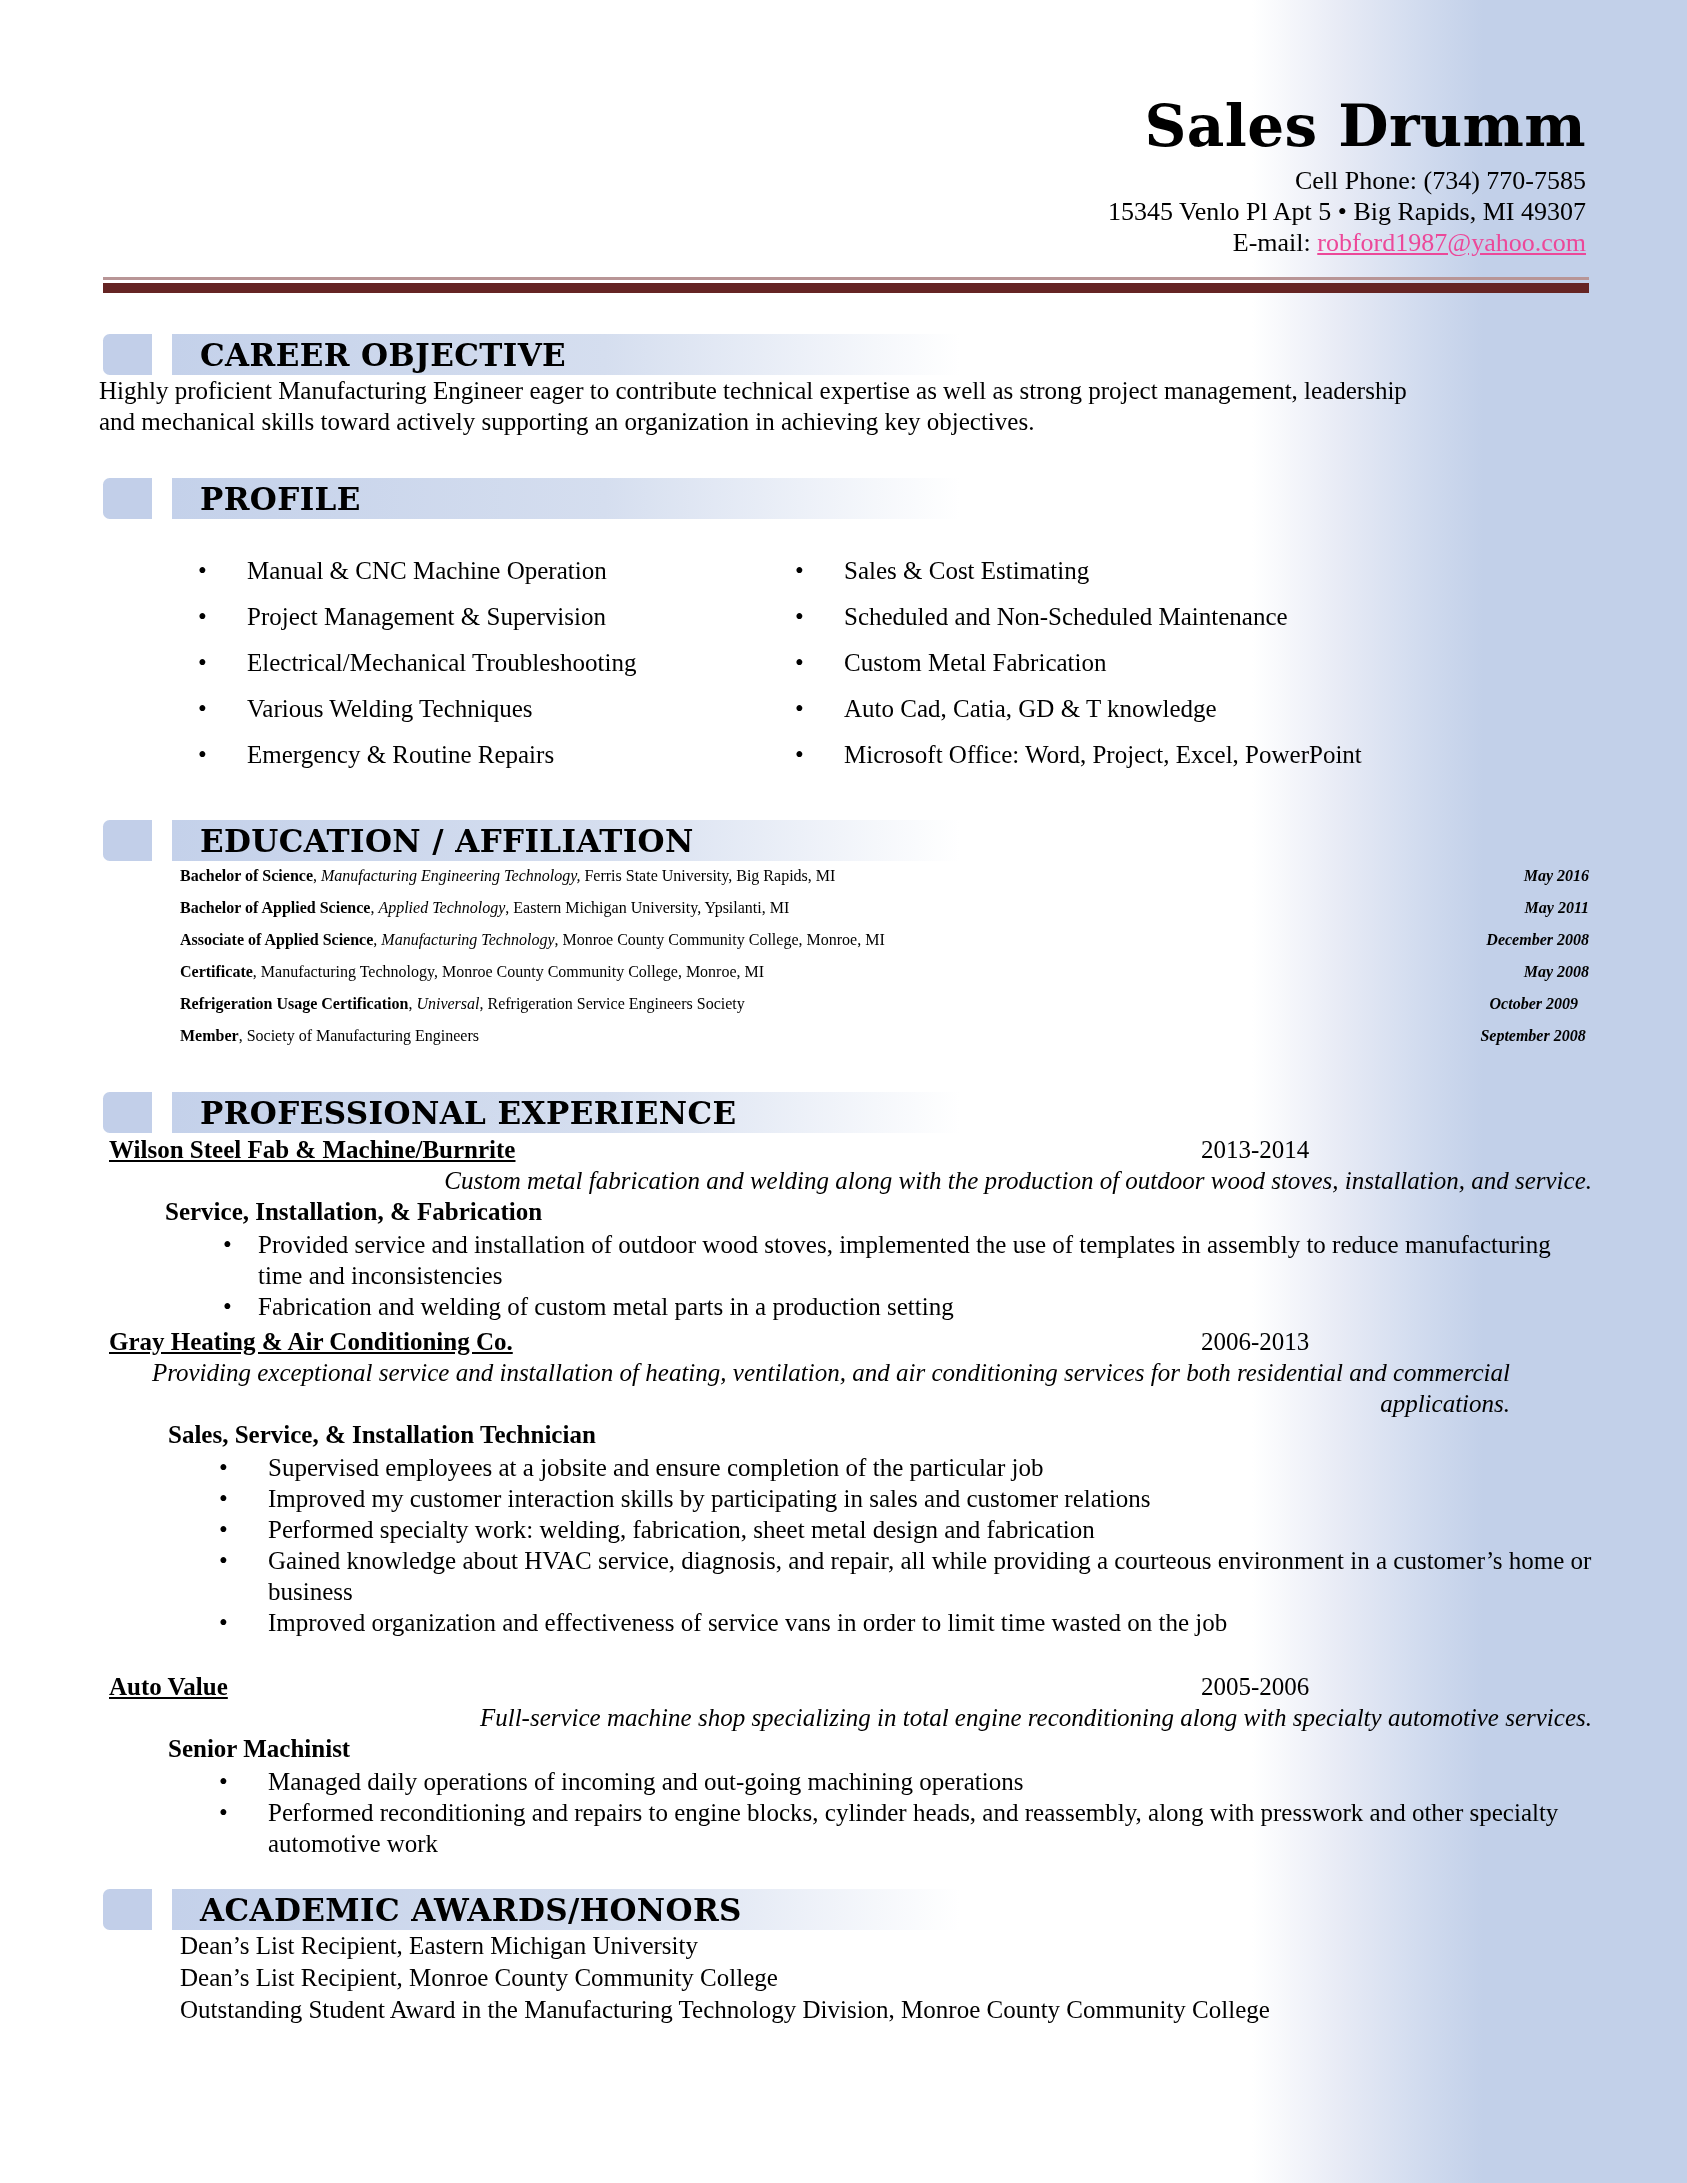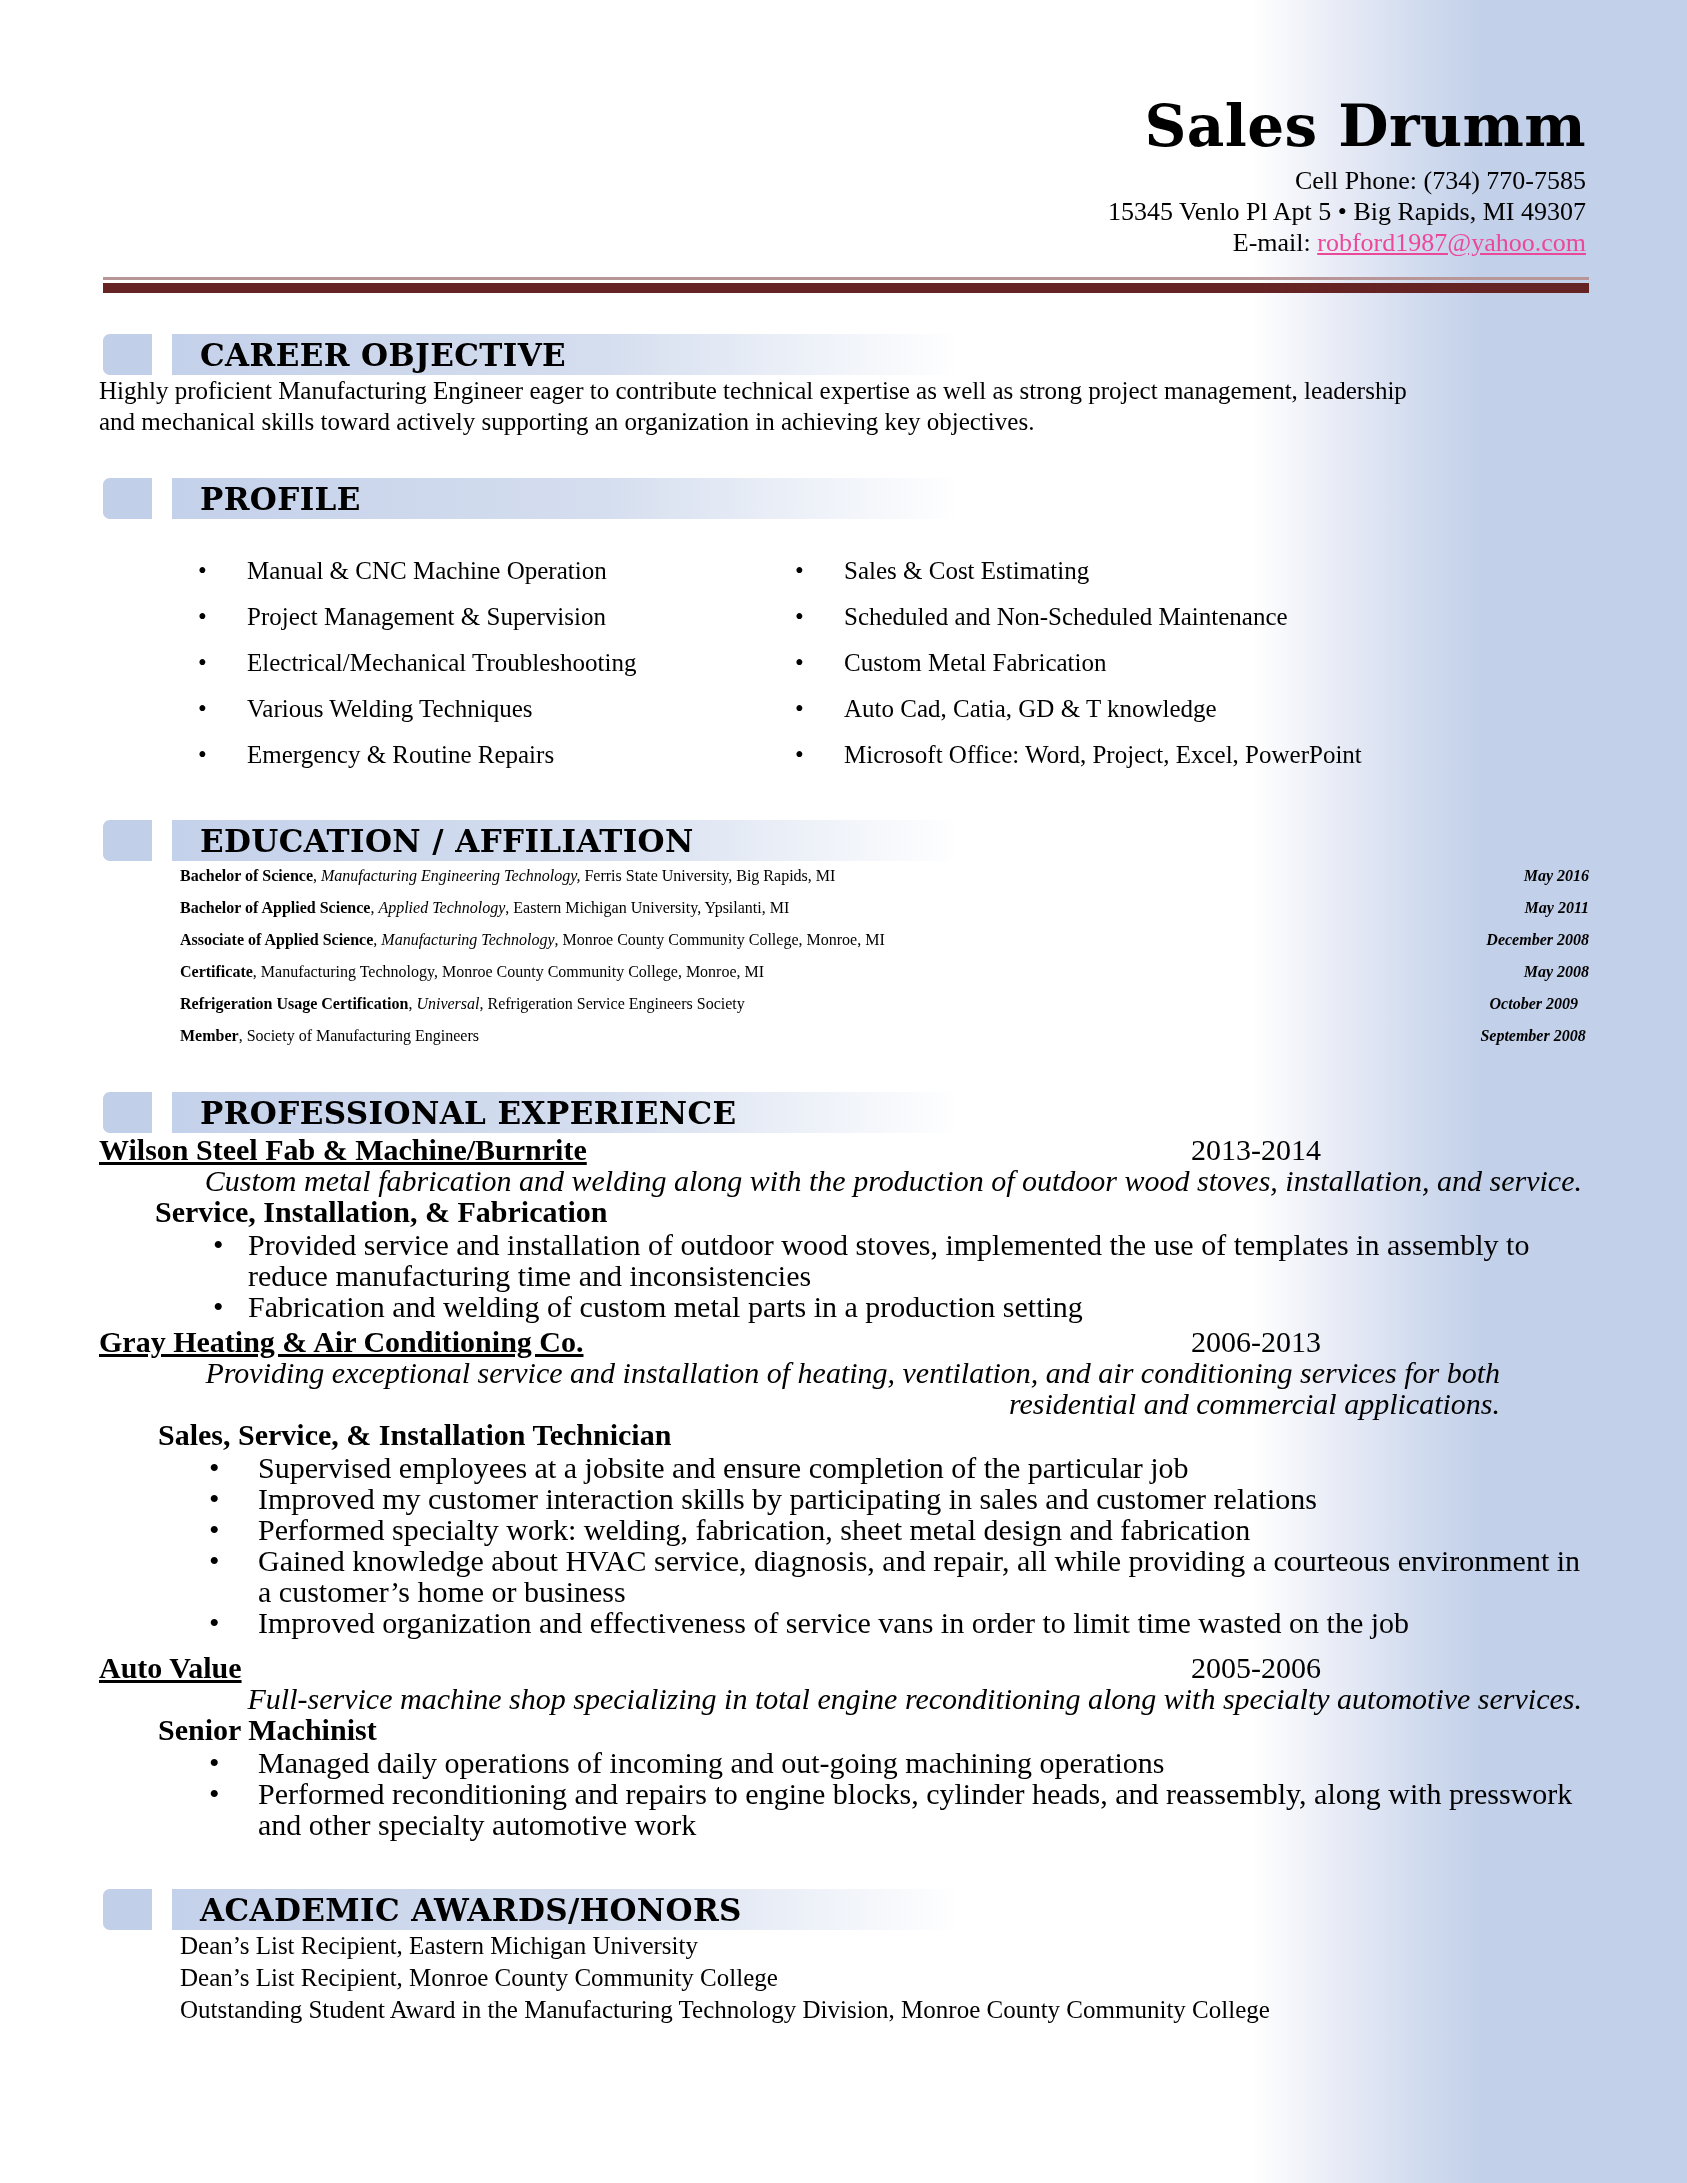--- a/index.html
+++ b/index.html
@@ -35,21 +35,21 @@
   .para { left: 99px; width: 1466px; font-size: 25px; line-height: 31px; }
 
   .skills { font-size: 25px; line-height: 46px; }
   .skills .item { position: relative; padding-left: 49px; white-space: nowrap; }
   .skills .item .dot { position: absolute; left: 0; top: 0; }
 
   .edu { left: 180px; width: 1409px; font-size: 16px; line-height: 32px; }
   .edu .row { position: relative; white-space: nowrap; }
   .edu .date { position: absolute; right: 0; top: 0; font-weight: bold; font-style: italic; }
 
-  .job { left: 99px; width: 1483px; font-size: 30px; line-height: 31px; }
+  .job { left: 109px; width: 1483px; font-size: 25px; line-height: 31px; }
   .job .company { font-weight: bold; text-decoration: underline; }
   .job .years { position: absolute; left: 1092px; }
   .job .desc { font-style: italic; text-align: right; }
   .job .title { font-weight: bold; padding-left: 56px; }
   .job ul { list-style: none; margin: 0; padding: 0; }
   .job li { position: relative; padding-left: 149px; width: 1335px; }
   .job li .dot { position: absolute; left: 114px; top: 0; }
   .job.wide li { padding-left: 159px; }
   .job.wide li .dot { left: 110px; }
 
@@ -140,21 +140,21 @@
   <ul style="margin-top:1.6px;">
     <li><span class="dot">•</span><span>Supervised employees at a jobsite and ensure completion of the particular job</span></li>
     <li><span class="dot">•</span><span>Improved my customer interaction skills by participating in sales and customer relations</span></li>
     <li><span class="dot">•</span><span>Performed specialty work: welding, fabrication, sheet metal design and fabrication</span></li>
     <li><span class="dot">•</span><span>Gained knowledge about HVAC service, diagnosis, and repair, all while providing a courteous  environment in a customer’s home or business</span></li>
     <li><span class="dot">•</span><span>Improved organization and effectiveness of service vans in order to limit time wasted on the job</span></li>
   </ul>
 </div>
 
 <div class="abs job wide" style="top:1652px;">
-  <div style="position:relative;">
+  <div style="position:relative;margin-top:19px;">
     <span class="company">Auto Value</span>
     <span class="years">2005-2006</span>
   </div>
   <div class="desc">Full-service machine shop specializing in total engine reconditioning along with specialty automotive services.</div>
   <div class="title" style="padding-left:59px;">Senior Machinist</div>
   <ul style="margin-top:1.6px;">
     <li><span class="dot">•</span><span>Managed daily operations of incoming and out-going machining operations</span></li>
     <li><span class="dot">•</span><span>Performed reconditioning and repairs to engine blocks, cylinder heads, and reassembly, along with presswork and other specialty automotive work</span></li>
   </ul>
 </div>

